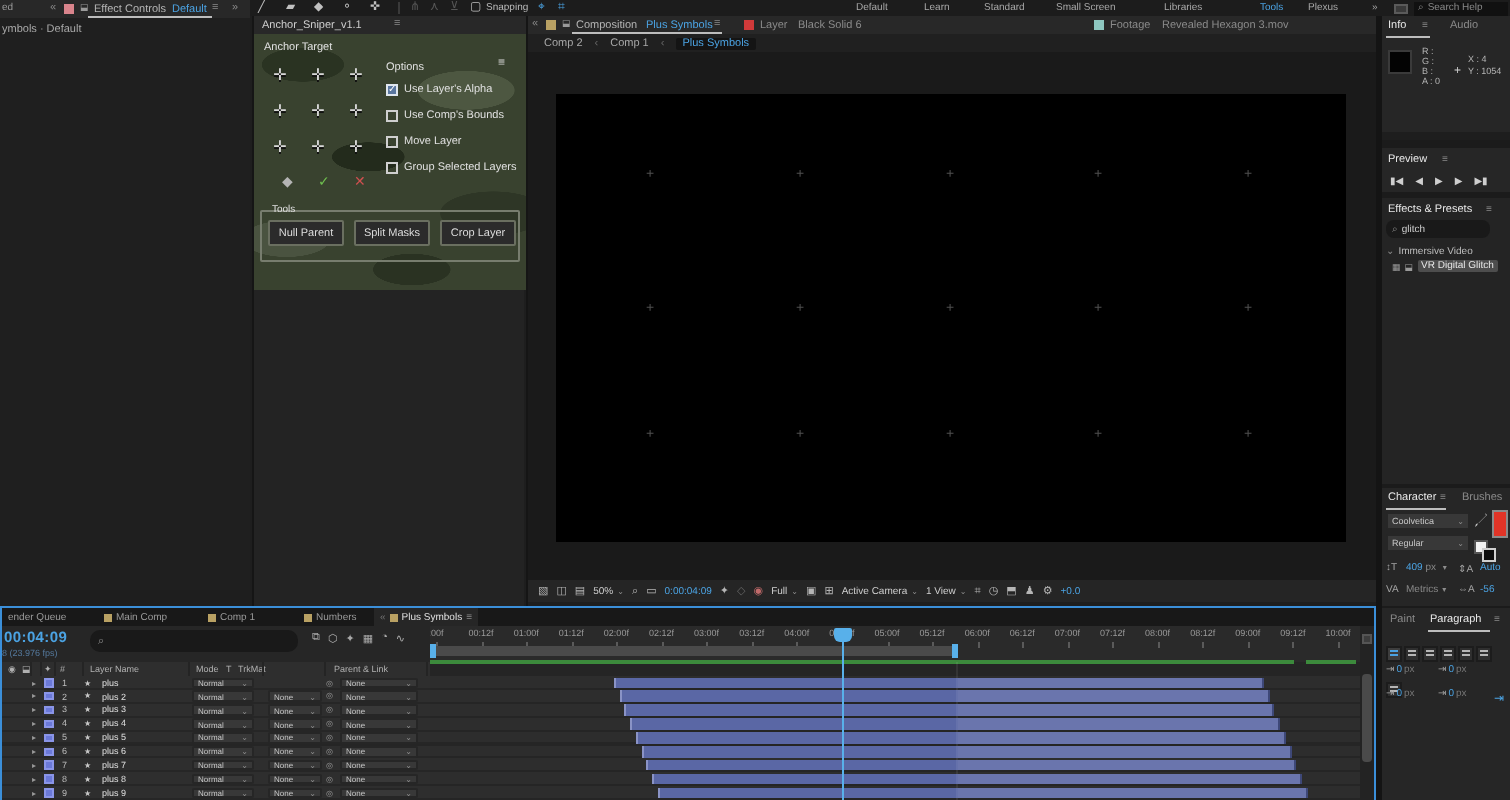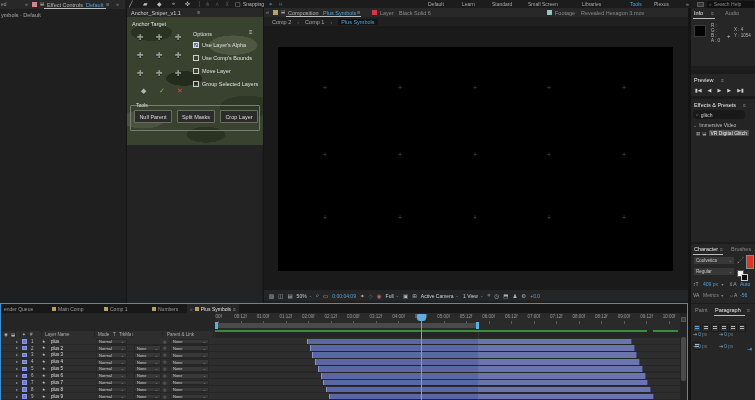--- a/index.html
+++ b/index.html
@@ -365,20 +365,37 @@
           <span>Numbers</span>
         </span>
         <span style="position: absolute; left: 186px; top: 0px; height: 9px; display: flex; align-items: center; gap: 2px; padding: 0px 3px; font-size: 5px; color: rgb(224, 224, 224); background: rgb(38, 38, 38);">
           <span style="color: rgb(119, 119, 119);">«</span>
           <span style="width: 4px; height: 4px; background: rgb(185, 161, 99); display: inline-block;"></span>
           <span>Plus Symbols</span>
           <span style="color: rgb(136, 136, 136);">≡</span>
         </span>
       </div>
 
+    <div class="abs" style="left:0;top:9px;width:214px;height:18px;background:#262626;">
+      <div class="abs blue" style="left:1px;top:1px;font-size:7.5px;font-weight:bold;letter-spacing:0.2px;">00:04:09</div>
+      <div class="abs" style="left:0px;top:11px;font-size:4.5px;color:#557a9e;">8 (23.976 fps)</div>
+      <div class="abs" style="left:44px;top:2px;width:104px;height:11px;background:#191919;border-radius:5px;
+                  display:flex;align-items:center;padding-left:4px;font-size:5.5px;color:#8a8a8a;">
+        <span>⌕</span>
+      </div>
+      <div class="abs" id="tl-switches" style="left:155px;top:3px;display:flex;gap:4px;
+           font-size:5.5px;color:#a8a8a8;">
+          <span>⧉</span>
+          <span>⬡</span>
+          <span>✦</span>
+          <span>▦</span>
+          <span>◔</span>
+          <span>∿</span>
+        </div>
+    </div>
 
     <div class="abs" id="ruler" style="left:214px;top:9px;width:473px;height:18px;background:#2a2a2a;overflow:hidden;">
         <span class="rlabel" style="left: 3px;">:00f</span>
         <span class="tick" style="left: 3px;"></span>
         <span class="rlabel" style="left: 25.55px;">00:12f</span>
         <span class="tick" style="left: 25.55px;"></span>
         <span class="rlabel" style="left: 48.1px;">01:00f</span>
         <span class="tick" style="left: 48.1px;"></span>
         <span class="rlabel" style="left: 70.65px;">01:12f</span>
         <span class="tick" style="left: 70.65px;"></span>

